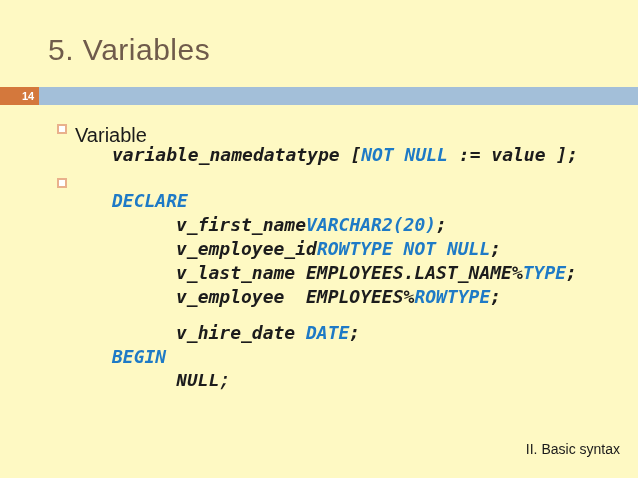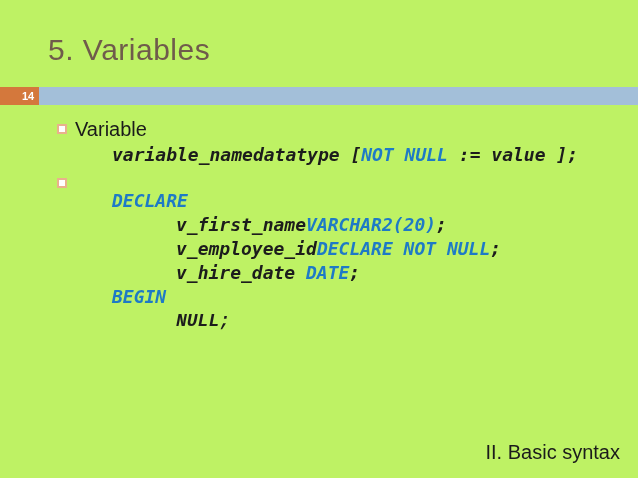--- a/index.html
+++ b/index.html
@@ -1,20 +1,20 @@
 <!DOCTYPE html>
 <html><head>
 <meta charset="utf-8">
 <style>
   html, body { margin: 0; padding: 0; background: #888; }
   .slide {
     position: relative;
     width: 638px;
     height: 478px;
-    background: #bef264;
+    background: #fef9c3;
     overflow: hidden;
     font-family: "Liberation Sans", sans-serif;
   }
   .slide-title {
     position: absolute;
     left: 48px;
     top: 33px;
     font-size: 30px;
     line-height: 1.15;
     color: #6F5B4B;
@@ -53,20 +53,21 @@
   }
   .bullet-square.b1 { left: 57px; top: 124px; }
   .bullet-square.b2 { left: 57px; top: 178px; }
   .section-heading {
     position: absolute;
     left: 75px;
     font-size: 20px;
     line-height: 24px;
     color: #1B1B1B;
     white-space: nowrap;
+    margin-top: 6px;
   }
   .section-heading.h1 { top: 117px; }
   .section-heading.h2 { top: 171px; }
   .code-area {
     position: absolute;
     left: 112px;
     font-family: "DejaVu Sans Mono", "Liberation Mono", monospace;
     font-style: italic;
     font-weight: bold;
     font-size: 18px;
@@ -76,21 +77,21 @@
   .code-area.syntax-line { top: 143px; }
   .code-area.example-block { top: 189px; }
   .code-line { white-space: pre; }
   .code-line span { white-space: pre; }
   .cd { color: #1C1C1C; }
   .kw { color: #1E7AC6; }
   .footer-label {
     position: absolute;
     right: 18px;
     top: 441px;
-    font-size: 20px;
+    font-size: 14px;
     color: #1B1B1B;
     white-space: nowrap;
   }
 </style>
 </head>
 <body>
 
 <div class="slide">
 
   <div class="slide-title">5. Variables</div>
@@ -105,21 +106,23 @@
 
   <div class="code-area syntax-line">
       <div class="code-line" style="padding-left: 0px;"><span class="cd" style="display: inline-block; min-width: 126px;">variable_name</span><span class="cd">datatype [</span><span class="kw">NOT NULL</span><span class="cd"> := value ];</span></div>
     </div>
 
   <span class="bullet-square b2"></span>
 
   <div class="code-area example-block">
       <div class="code-line" style="padding-left: 0px;"><span class="kw">DECLARE</span></div>
       <div class="code-line" style="padding-left: 64px;"><span class="cd" style="display: inline-block; min-width: 130px;">v_first_name</span><span class="kw">VARCHAR2(20)</span><span class="cd">;</span></div>
-      <div class="code-line" style="padding-left: 64px;"><span class="cd" style="display: inline-block; min-width: 130px;">v_employee_id</span><span class="kw">DECLARE NOT NULL</span><span class="cd">;</span></div>
-      <div class="code-line" style="padding-left: 64px;"><span class="cd" style="display: inline-block; min-width: 130px;">v_hire_date</span><span class="kw">DATE</span><span class="cd">;</span></div>
+      <div class="code-line" style="padding-left: 64px;"><span class="cd" style="display: inline-block; min-width: 130px;">v_employee_id</span><span class="kw">ROWTYPE NOT NULL</span><span class="cd">;</span></div>
+      <div class="code-line" style="padding-left: 64px;"><span class="cd" style="display: inline-block; min-width: 130px;">v_last_name</span><span class="cd">EMPLOYEES.LAST_NAME%</span><span class="kw">TYPE</span><span class="cd">;</span></div>
+      <div class="code-line" style="padding-left: 64px;"><span class="cd" style="display: inline-block; min-width: 130px;">v_employee</span><span class="cd">EMPLOYEES%</span><span class="kw">ROWTYPE</span><span class="cd">;</span></div>
+      <div class="code-line" style="padding-left: 64px;"><span class="cd" style="display: inline-block; min-width: 130px; margin-top: 12px;">v_hire_date</span><span class="kw">DATE</span><span class="cd">;</span></div>
       <div class="code-line" style="padding-left: 0px;"><span class="kw">BEGIN</span></div>
       <div class="code-line" style="padding-left: 64px; font-family: Liberation Mono, monospace;"><span class="cd">NULL;</span></div>
     </div>
 
   <div class="footer-label">II. Basic syntax</div>
 
 </div>
 
 </body></html>

